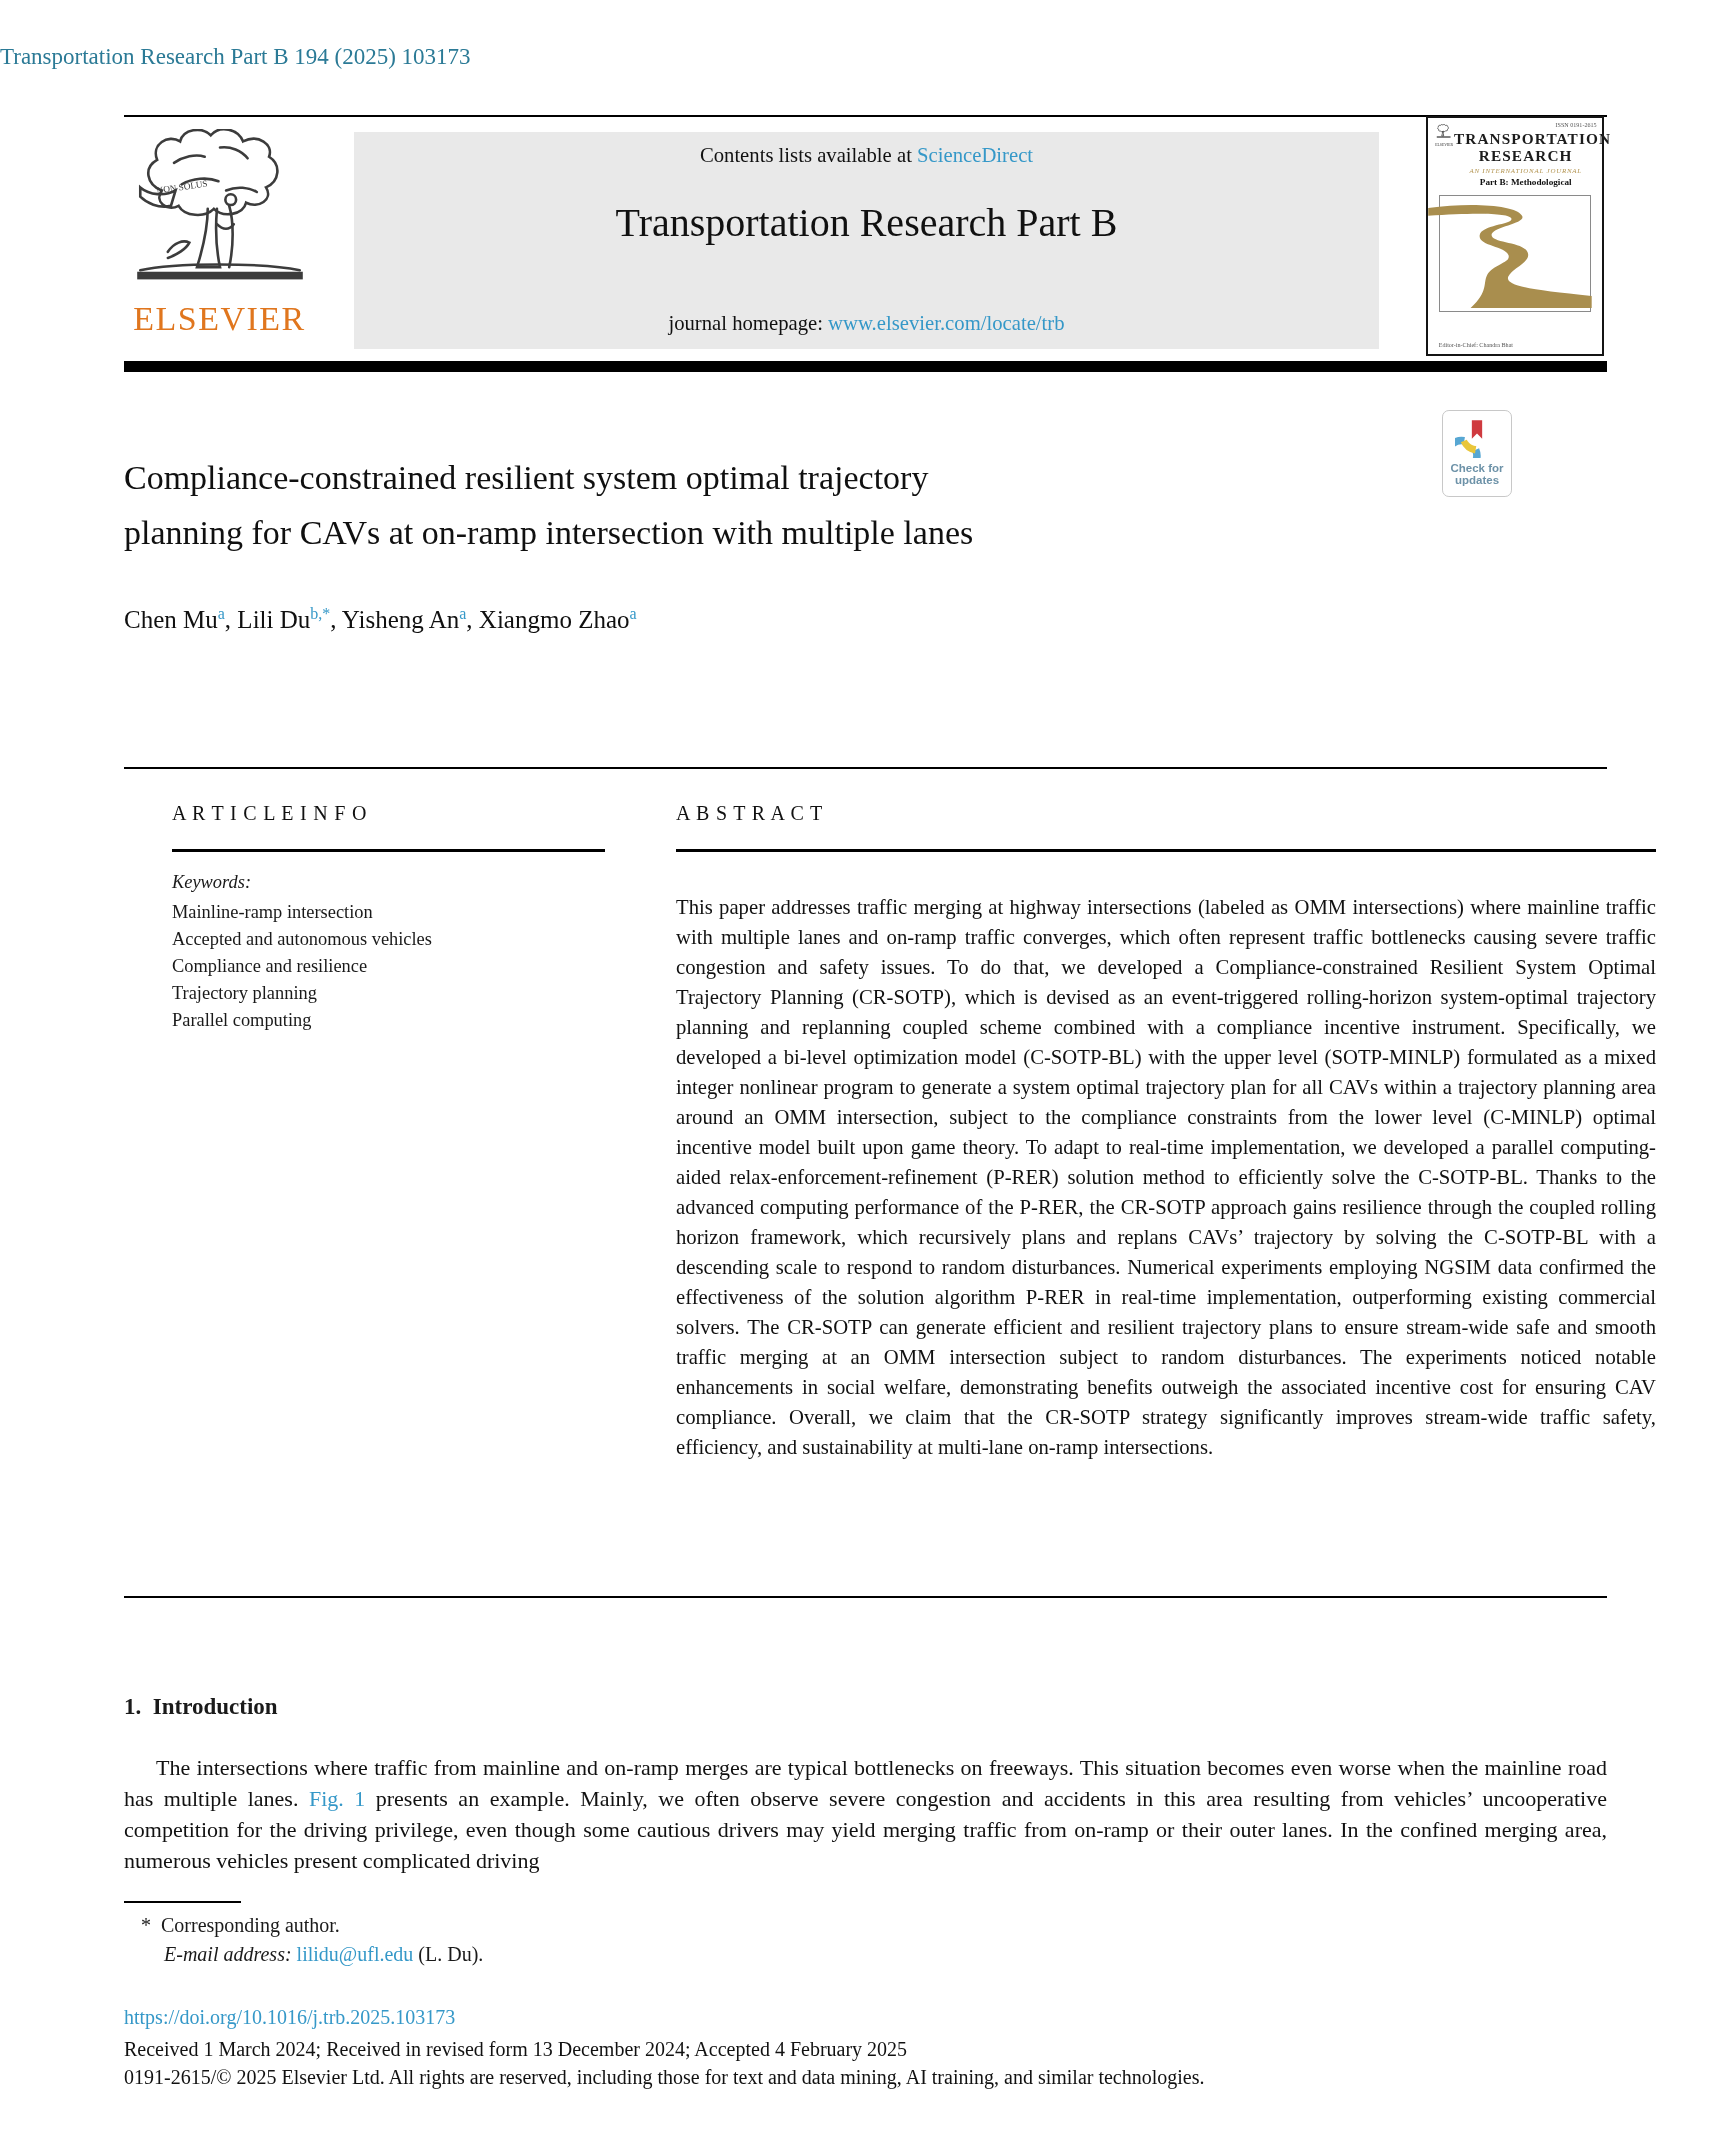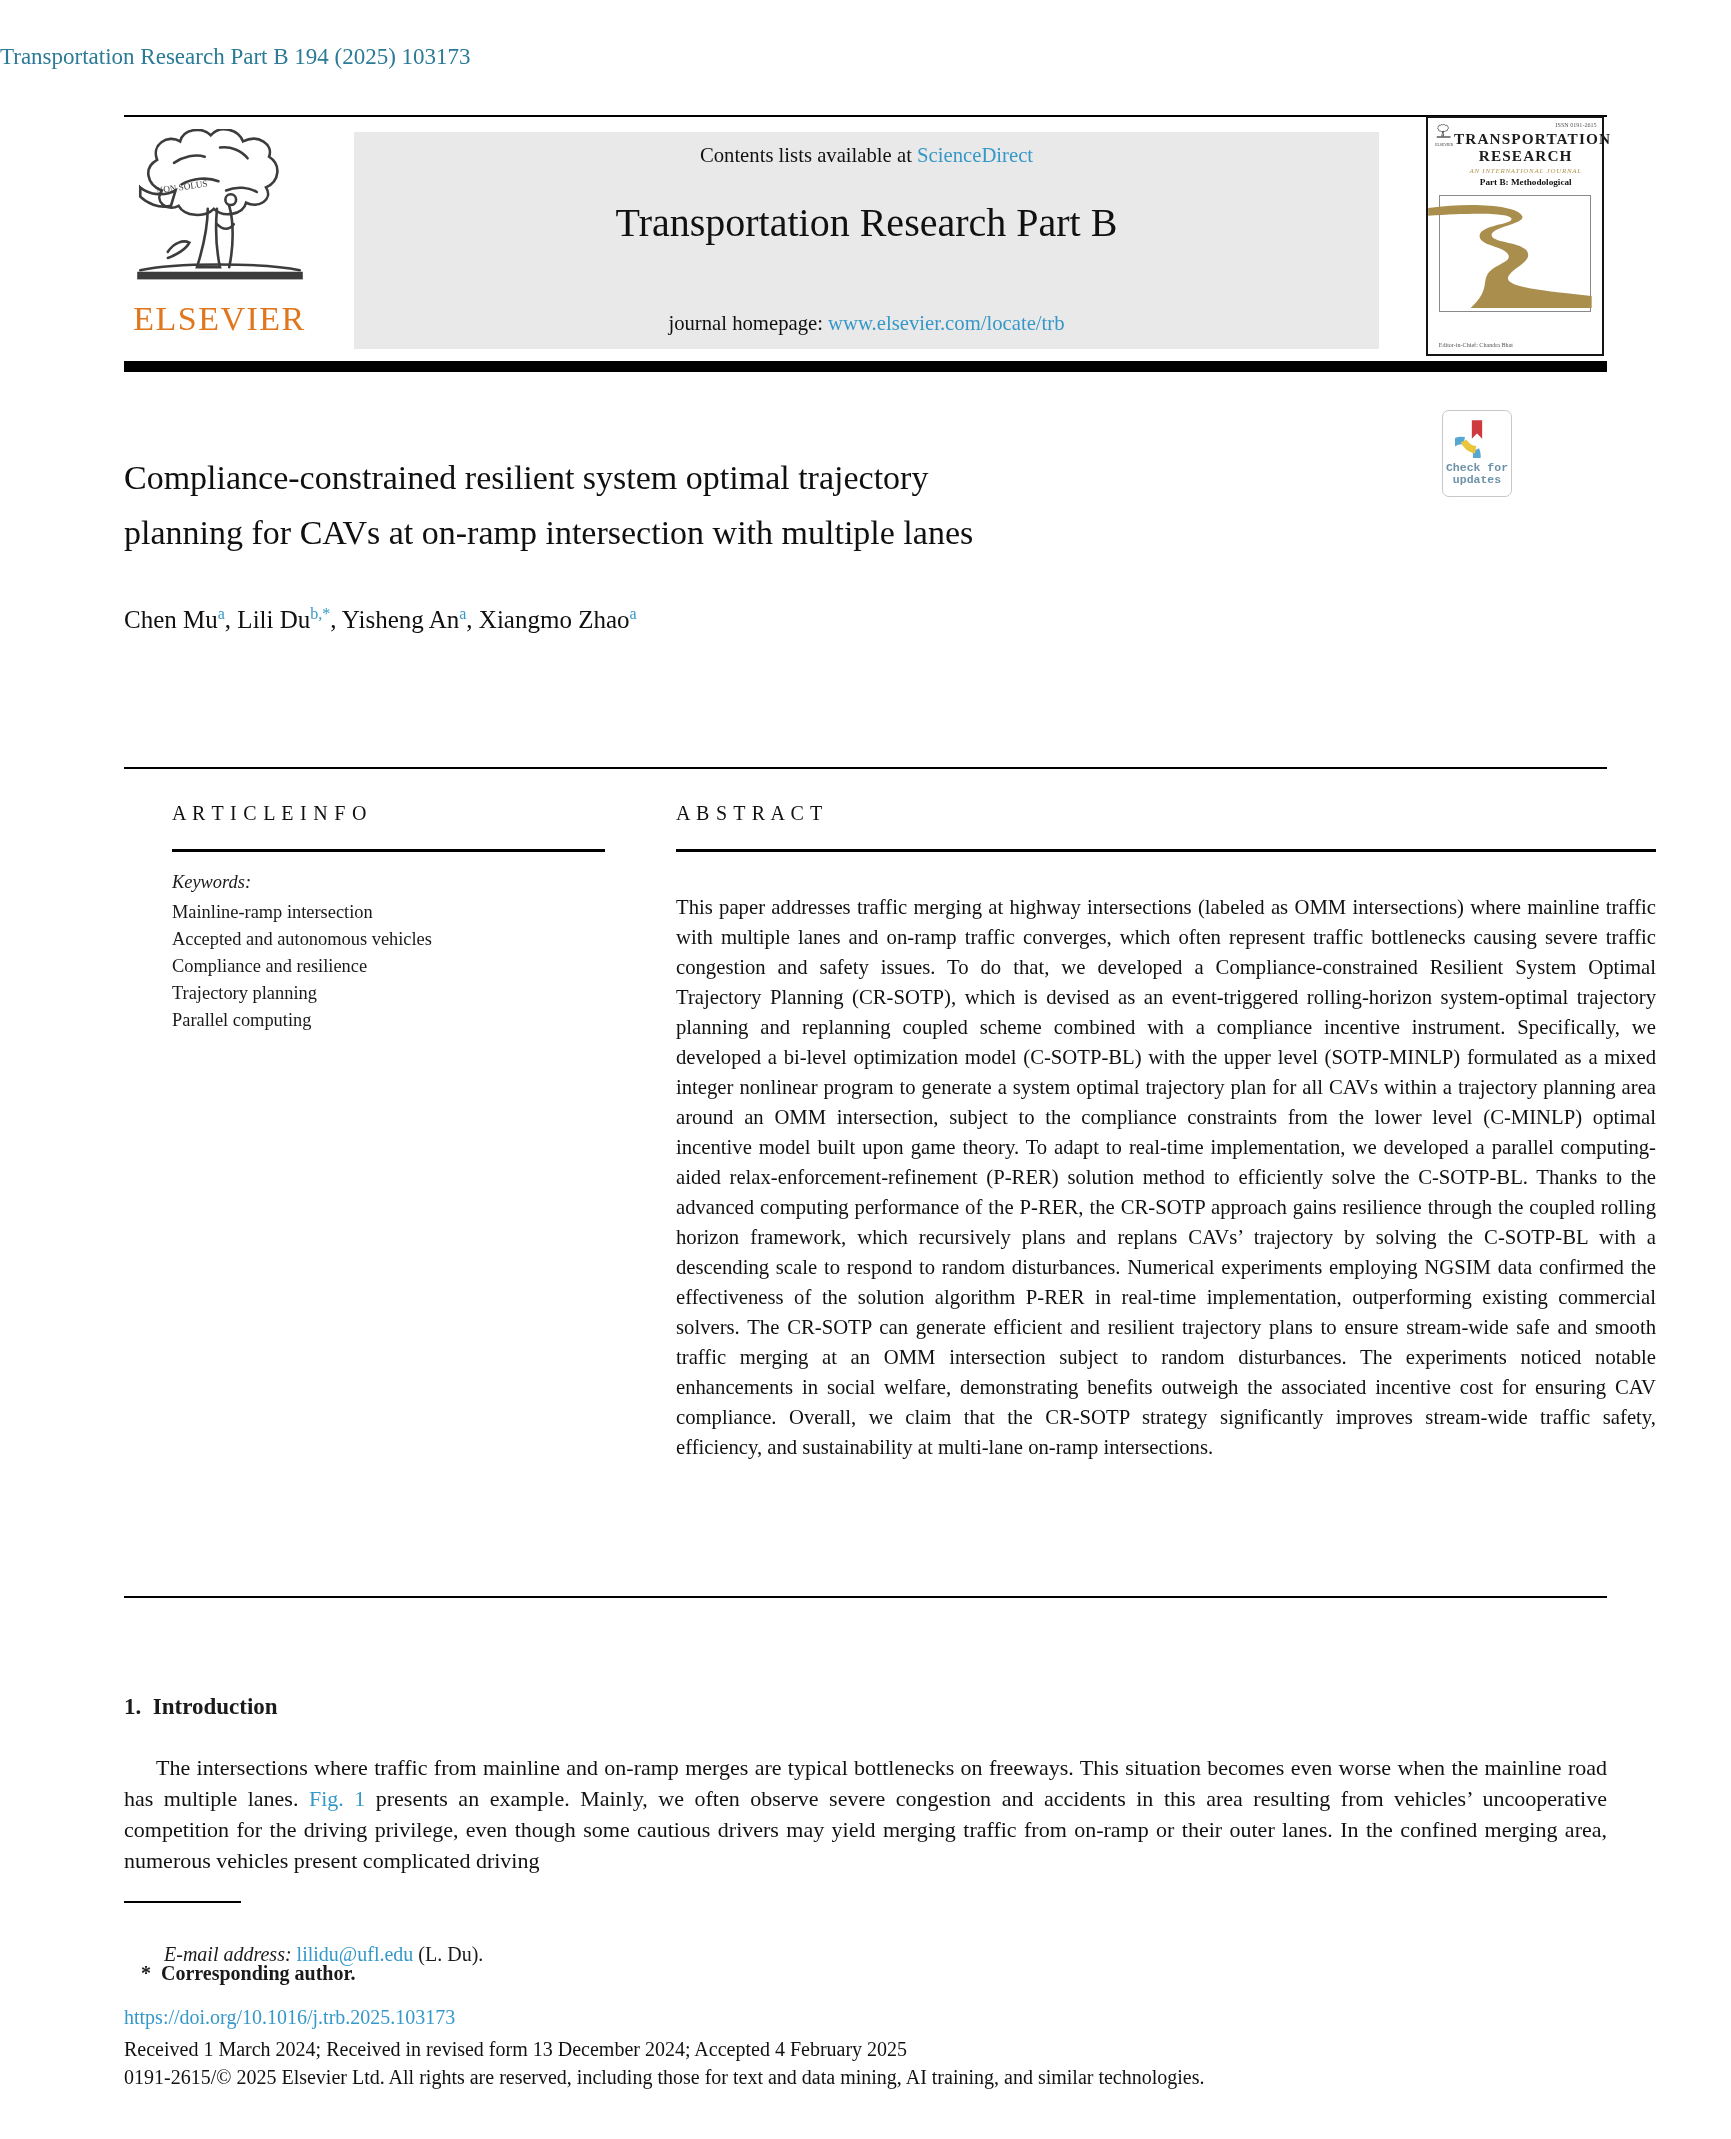--- a/index.html
+++ b/index.html
@@ -33,21 +33,21 @@
               font-weight:bold;font-size:9.2px;color:#111;}
   .cover-plot{position:absolute;top:77px;left:10.7px;right:10.7px;height:115px;
               border:1.5px solid #8a8a8a;overflow:visible;}
   .cover-plot svg{overflow:visible;display:block;}
   .cover-editor{position:absolute;bottom:6.1px;left:10.7px;font-size:6.1px;color:#555;}
   .thick-bar{position:absolute;left:124px;top:361px;width:1483px;height:10.7px;background:#000;}
   
   .check-badge{position:absolute;left:1442px;top:410px;width:70px;height:87px;background:#fff;
                border:1.5px solid #c8c8c8;border-radius:6.9px;text-align:center;box-sizing:border-box;cursor:pointer;}
   .check-badge svg{margin-top:3.1px;}
-  .check-text{font-family:Liberation Mono, monospace;font-weight:bold;
+  .check-text{font-family:Liberation Sans, sans-serif;font-weight:bold;
               font-size:11.5px;line-height:12.3px;color:#6d92a8;}
   
   .title{position:absolute;left:124px;top:450px;width:1348px;font-size:34px;line-height:55px;
          color:#101010;white-space:pre-line;}
   .authors{position:absolute;left:124px;top:605px;font-size:25px;color:#101010;}
   .authors sup{font-size:16px;color:#3598c8;}
   .affils{position:absolute;left:124px;top:665px;font-size:17.6px;font-style:italic;line-height:26px;color:#111;}
   .affils sup{font-size:11.5px;}
   .rule-mid{position:absolute;left:124px;top:767px;width:1483px;height:1.5px;background:#000;}
   
@@ -59,21 +59,21 @@
   .kw-label{margin-top:20px;font-style:italic;font-size:18.4px;}
   .kw-list{margin:6.1px 0 0 0;padding:0;list-style:none;font-size:18.4px;line-height:27px;}
   .abstract-text{margin-top:40px;font-size:20.7px;line-height:30px;text-align:justify;color:#111;}
   .rule-bottom{position:absolute;left:124px;top:1596px;width:1483px;height:2.3px;background:#000;}
   
   .intro-heading{position:absolute;left:124px;top:1694px;font-size:23px;font-weight:bold;white-space:pre-wrap;}
   .intro-para{position:absolute;left:124px;top:1752px;width:1483px;font-size:22px;line-height:31px;
               text-align:justify;text-indent:32px;color:#111;}
   
   .foot-rule{position:absolute;left:124px;top:1901px;width:117px;height:1.5px;background:#000;}
-  .corresponding{position:absolute;left:141px;top:1962px;font-size:20px;font-weight:bold;}
+  .corresponding{position:absolute;left:141px;top:1914px;font-size:20px;}
   .email-line{position:absolute;left:164px;top:1943px;font-size:20px;}
   .email-label{font-style:italic;}
   .doi-line{position:absolute;left:124px;top:2006px;font-size:20px;}
   .received-line{position:absolute;left:124px;top:2038px;font-size:20px;color:#111;text-align:right;}
   .rights-line{position:absolute;left:124px;top:2066px;font-size:20px;color:#111;}
 </style>
 </head>
 <body>
 
 <div id="page">

